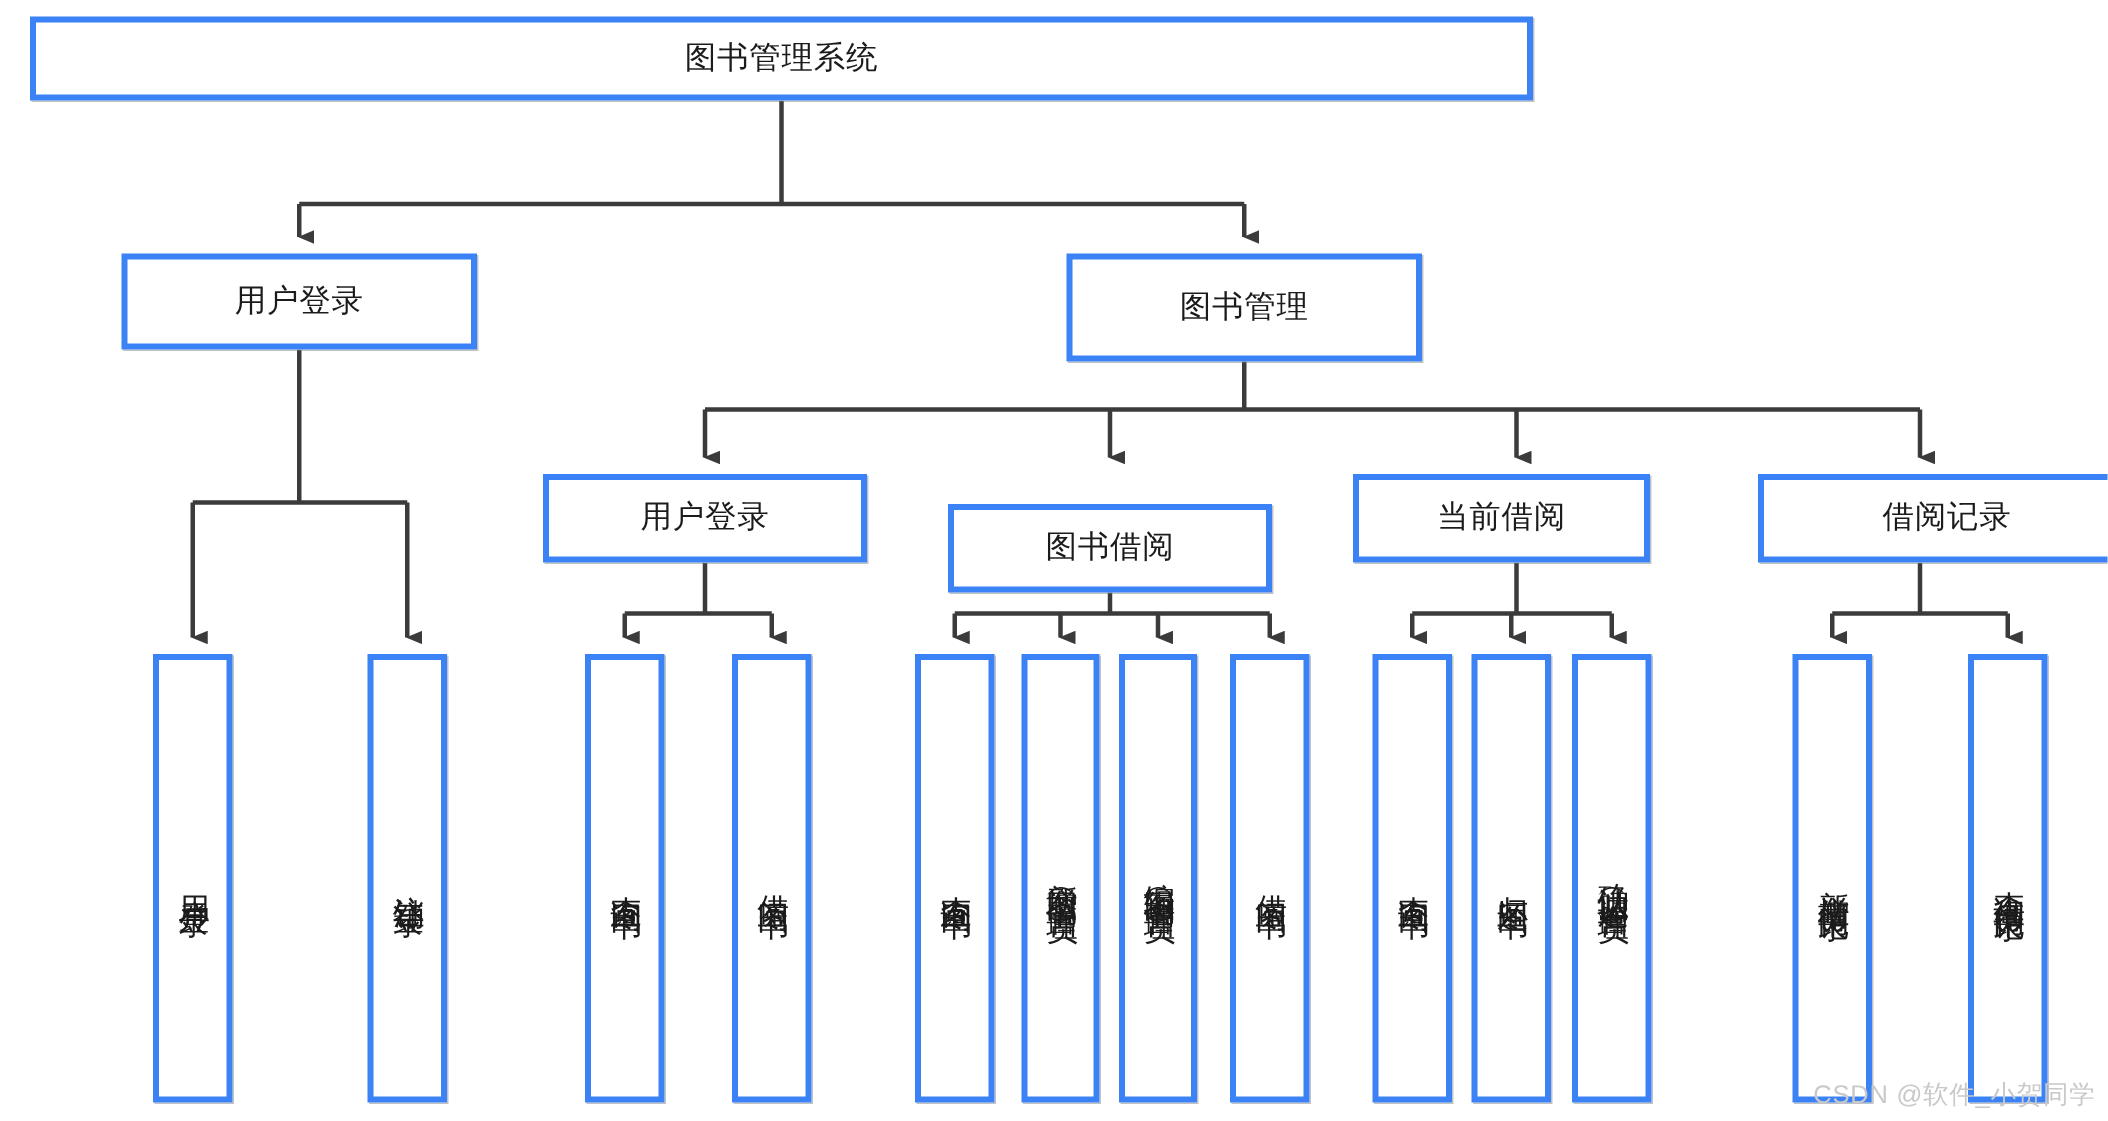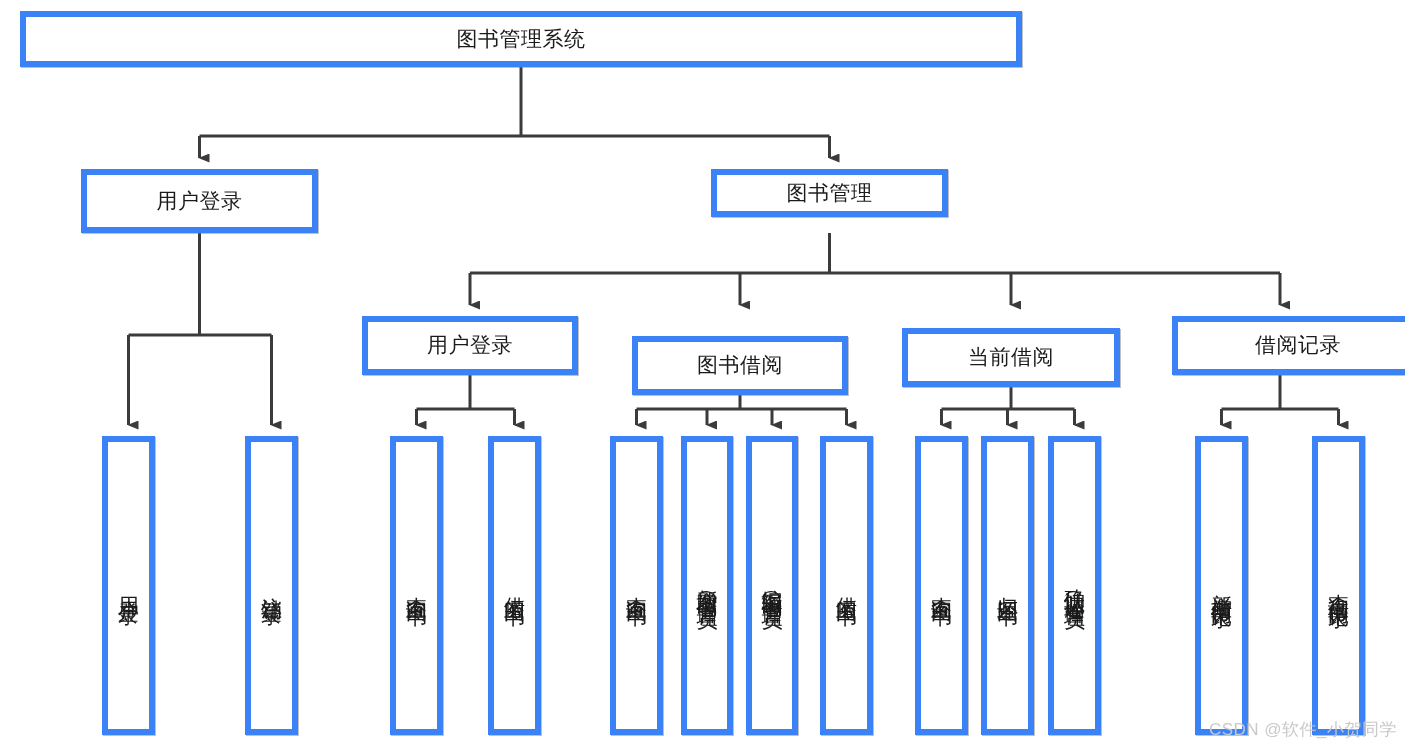--- a/index.html
+++ b/index.html
@@ -23,21 +23,21 @@
     position: absolute;
     left: 0;
     top: 0;
     width: 1405px;
     height: 747px;
   }
   .node {
     position: absolute;
     box-sizing: border-box;
     background: #ffffff;
-    border: 6px solid #3b82f6;
+    border: 4px solid #3b82f6;
     display: flex;
     align-items: center;
     justify-content: center;
     box-shadow: 1px 1px 0 rgba(120,120,120,0.45);
   }
   .node .label {
     color: #1b1b1b;
     font-size: 21px;
     line-height: 1.05;
     letter-spacing: 0.5px;
@@ -109,30 +109,30 @@
       </g>
   </svg>
 
   <div id="node-layer">
       <div class="node" style="left: 20px; top: 11px; width: 1002px; height: 56px;">
         <span class="label">图书管理系统</span>
       </div>
       <div class="node" style="left: 81px; top: 169px; width: 237px; height: 64px;">
         <span class="label">用户登录</span>
       </div>
-      <div class="node" style="left: 711px; top: 169px; width: 237px; height: 48px;">
+      <div class="node" style="left: 711px; top: 169px; width: 237px; height: 72px;">
         <span class="label">图书管理</span>
       </div>
       <div class="node" style="left: 362px; top: 316px; width: 216px; height: 59px;">
         <span class="label">用户登录</span>
       </div>
       <div class="node" style="left: 632px; top: 316px; width: 216px; height: 59px; margin-top: 20px;">
         <span class="label">图书借阅</span>
       </div>
-      <div class="node" style="left: 902px; top: 328px; width: 218px; height: 59px; justify-content: center;">
+      <div class="node" style="left: 902px; top: 316px; width: 198px; height: 59px; justify-content: center;">
         <span class="label">当前借阅</span>
       </div>
       <div class="node" style="left: 1172px; top: 316px; width: 252px; height: 59px;">
         <span class="label">借阅记录</span>
       </div>
       <div class="node vertical" style="left: 102px; top: 436px; width: 53px; height: 299px;">
         <span class="label">用户登录</span>
       </div>
       <div class="node vertical" style="left: 245px; top: 436px; width: 53px; height: 299px;">
         <span class="label">注销登录</span>

